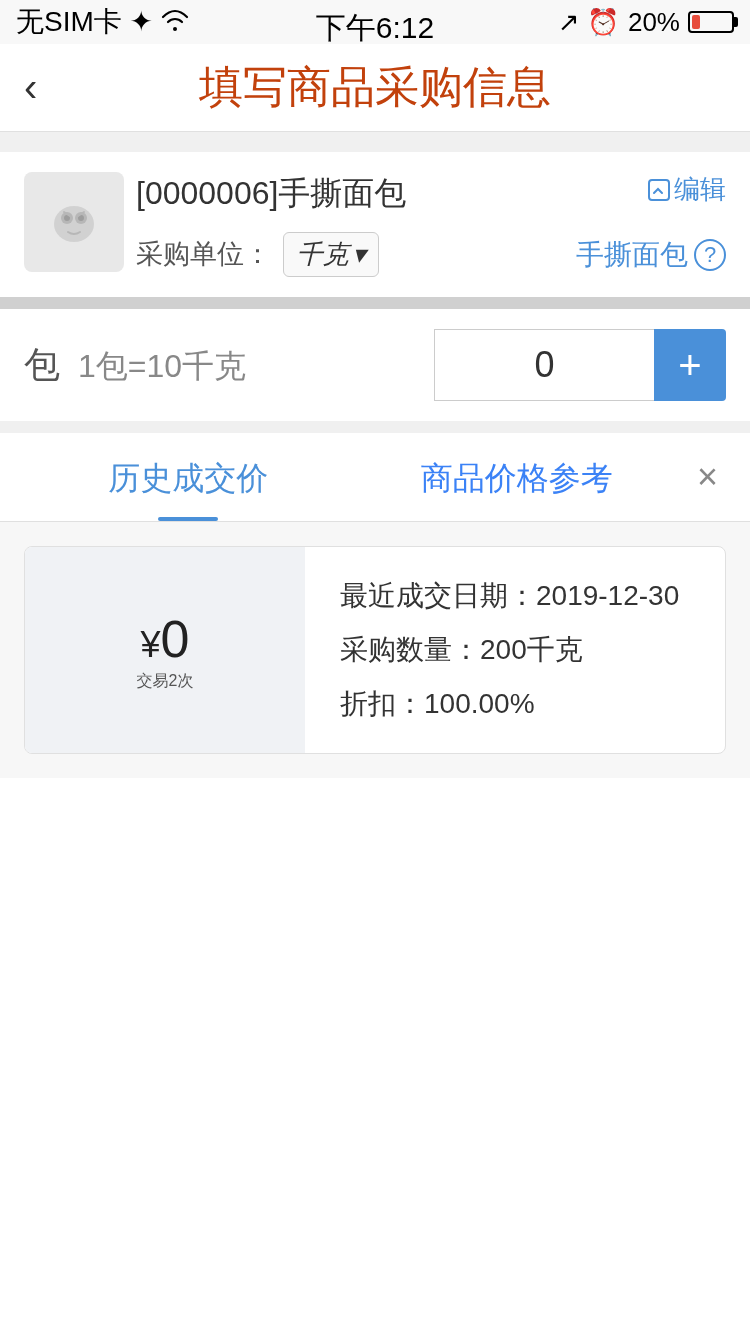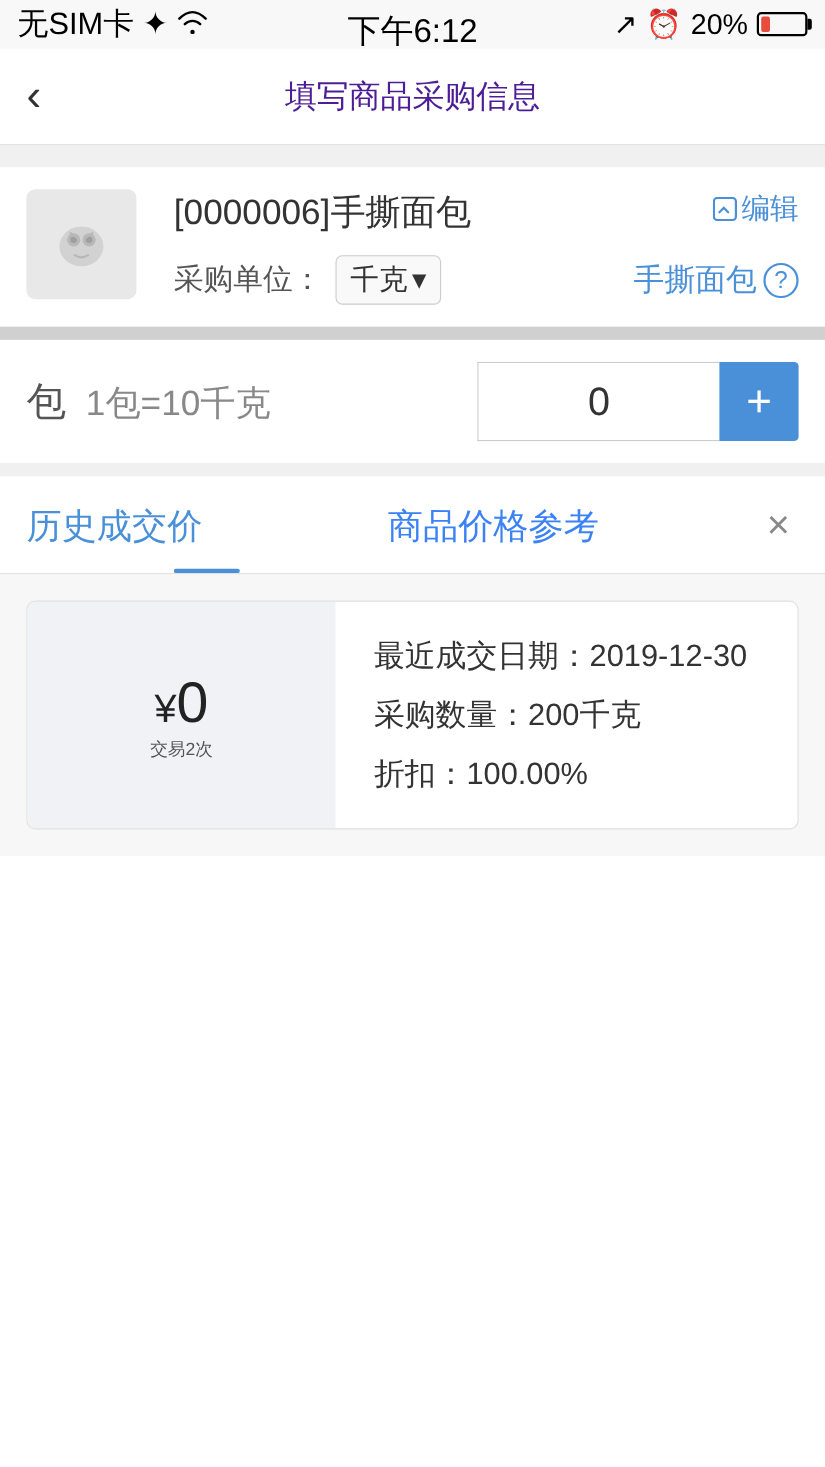--- a/index.html
+++ b/index.html
@@ -91,33 +91,33 @@
       position: relative;
     }
     .nav-back {
       position: absolute;
       left: 24px;
       font-size: 40px;
       color: #333;
       cursor: pointer;
     }
     .nav-title {
-      font-size: 29px;
+      font-size: 44px;
       font-weight: 500;
-      color: #4c1d95;
+      color: #c2410c;
     }
 
     
     .product-card {
       background: #fff;
       margin-top: 20px;
       padding: 20px 24px;
       display: flex;
       align-items: flex-start;
-      gap: 34px;
+      gap: 12px;
     }
     .product-thumb {
       width: 100px;
       height: 100px;
       background: #e8e8e8;
       border-radius: 8px;
       flex-shrink: 0;
       display: flex;
       align-items: center;
       justify-content: center;
@@ -165,20 +165,21 @@
       align-items: center;
       gap: 4px;
       border: 1px solid #ccc;
       border-radius: 6px;
       padding: 4px 12px;
       font-size: 26px;
       color: #333;
       background: #f9f9f9;
       cursor: pointer;
       margin-left: 8px;
+      font-style: italic;
     }
     .price-ref {
       font-size: 28px;
       color: #4a90d9;
       display: flex;
       align-items: center;
       gap: 6px;
       cursor: pointer;
     }
     .price-ref-help {
@@ -261,20 +262,21 @@
     .tab-bar {
       background: #fff;
       display: flex;
       align-items: center;
       border-bottom: 1px solid #e0e0e0;
       padding: 0 24px;
       position: relative;
     }
     .tab-item {
       flex: 1;
+      text-align: center;
       padding: 24px 0 20px;
       font-size: 32px;
       cursor: pointer;
       position: relative;
       font-family: Liberation Serif, serif;
     }
     .tab-item.active {
       color: #4a90d9;
     }
     .tab-item.inactive {

